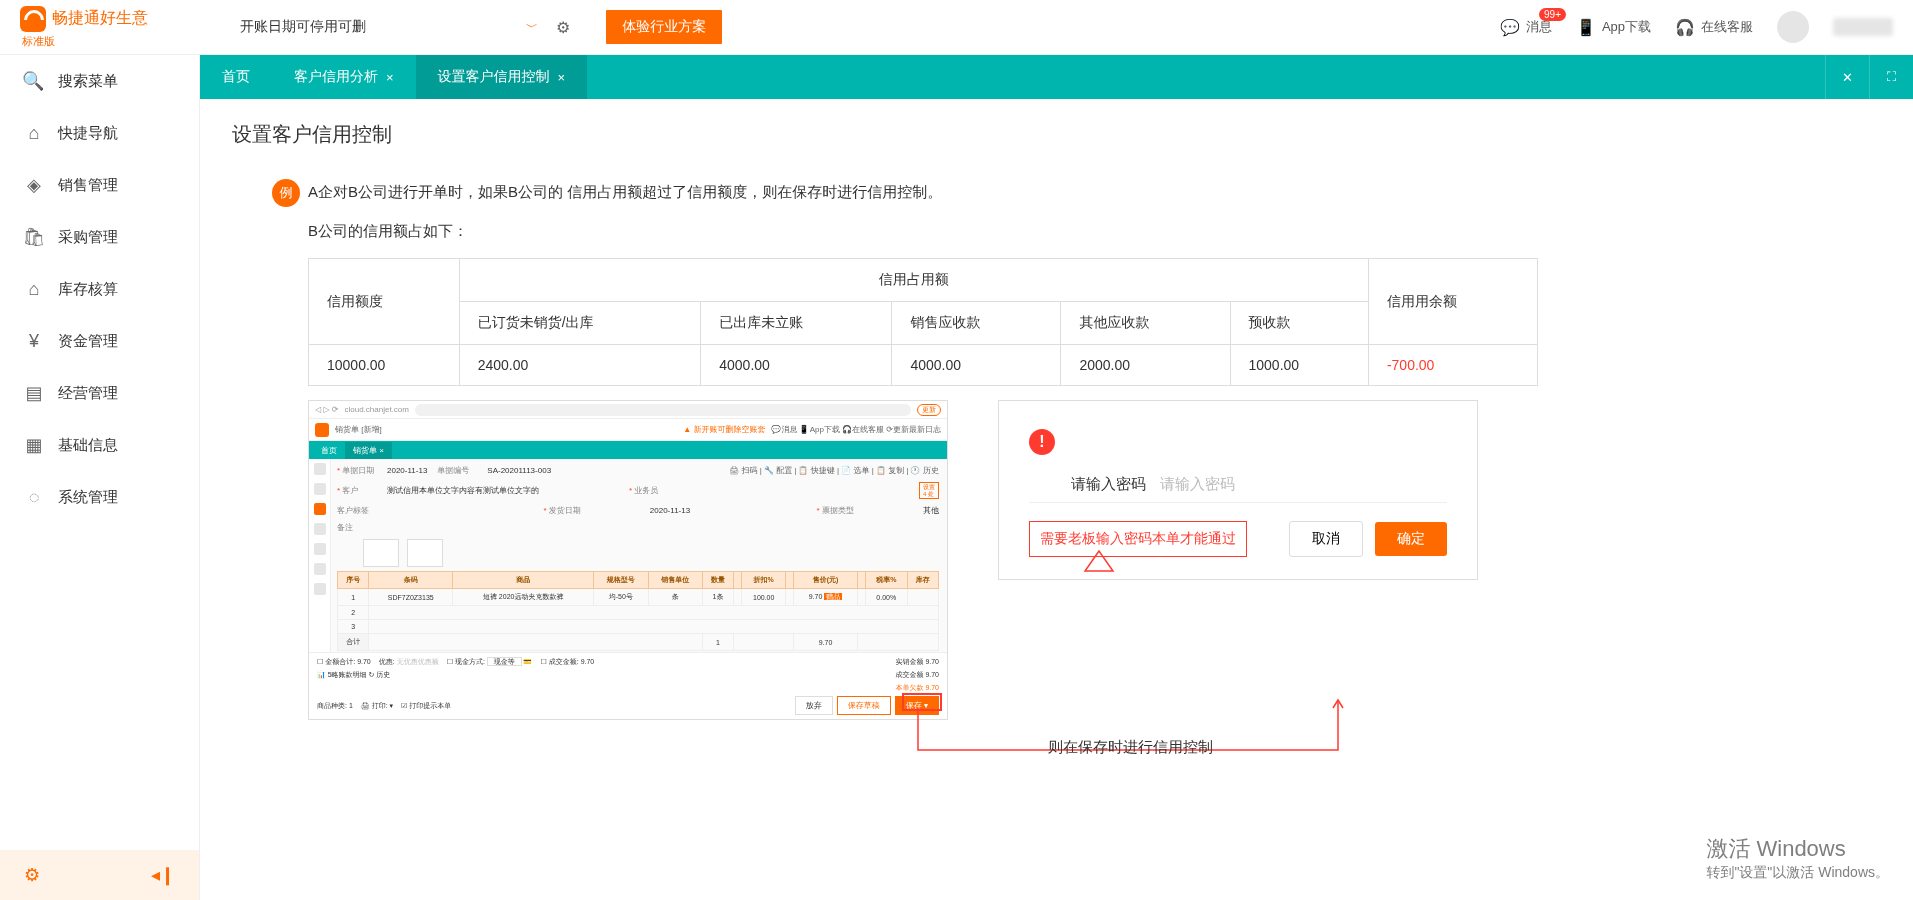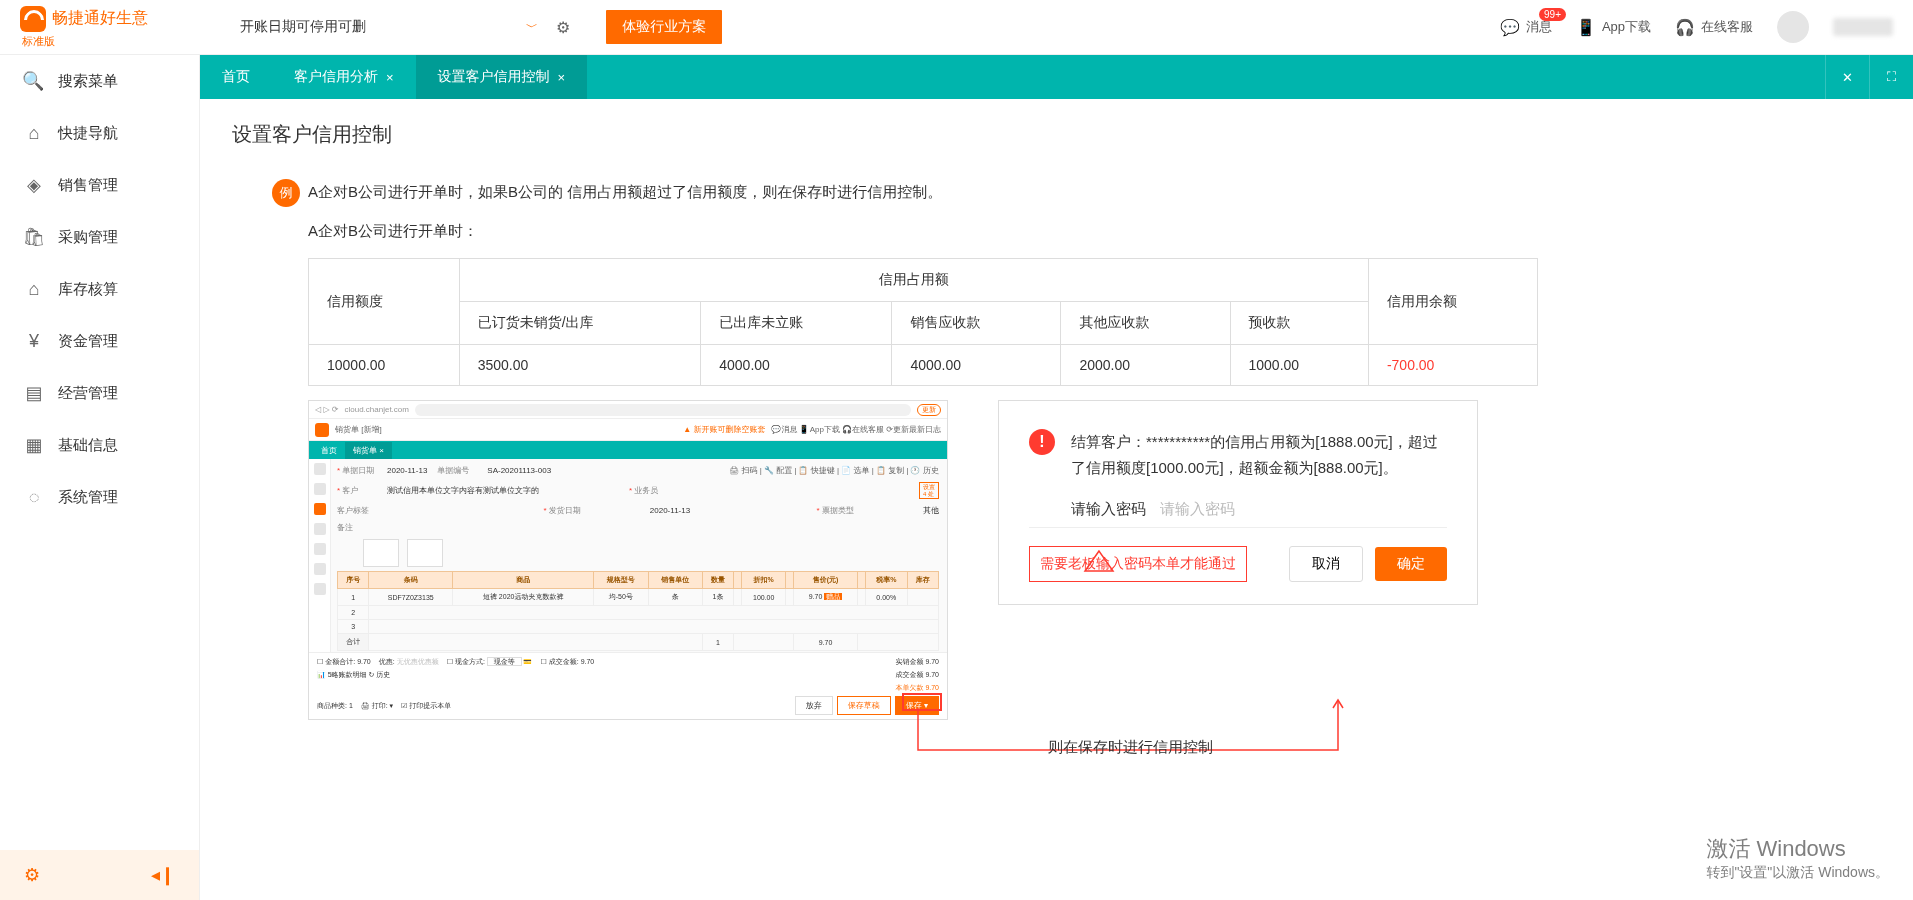--- a/index.html
+++ b/index.html
@@ -227,39 +227,39 @@
       </div>
     </div>
 
     <div class="page-body">
       <div class="page-title">设置客户信用控制</div>
 
       <div class="example-area">
         <div class="ex-line">
           <span class="ex-badge">例</span><span>A企对B公司进行开单时，如果B公司的 信用占用额超过了信用额度，则在保存时进行信用控制。</span>
         </div>
-        <div class="ex-line indented">A企对B公司进行开单时：</div>
+        <div class="ex-line indented">B公司的信用额占如下：</div>
 
         <table class="data-table">
           <tbody>
               <tr>
             <th rowspan="2">信用额度</th>
             <th colspan="5" style="text-align:center">信用占用额</th>
             <th rowspan="2">信用用余额</th>
           </tr>
           <tr>
             <th>已订货未销货/出库</th>
             <th>已出库未立账</th>
             <th>销售应收款</th>
             <th>其他应收款</th>
             <th>预收款</th>
           </tr>
           <tr>
             <td>10000.00</td>
-            <td>3500.00</td>
+            <td>2400.00</td>
             <td>4000.00</td>
             <td>4000.00</td>
             <td>2000.00</td>
             <td>1000.00</td>
             <td class="neg">-700.00</td>
           </tr>
         </tbody>
           </table>
 
 
@@ -394,21 +394,20 @@
                   <span class="mo-fbtn outline">保存草稿</span>
                   <span class="mo-fbtn primary"><span>保存</span> ▾<span class="mo-savebox"></span></span>
                 </div>
               </div>
             </div>
           </div>
 
           <div class="mock-dialog">
             <div class="dlg-row1">
               <span class="dlg-ic">!</span>
-              <div class="dlg-msg">结算客户：***********的信用占用额为[1888.00元]，超过了信用额度[1000.00元]，超额金额为[888.00元]。</div>
             </div>
             <div class="dlg-pwrow">
               <span>请输入密码</span>
               <span class="dlg-pwinput">请输入密码</span>
             </div>
             <hr class="dlg-hr">
             <div class="dlg-bottom">
               <div class="dlg-note">需要老板输入密码本单才能通过</div>
               <button class="dlg-btn dlg-cancel">取消</button>
               <button class="dlg-btn dlg-ok">确定</button>

